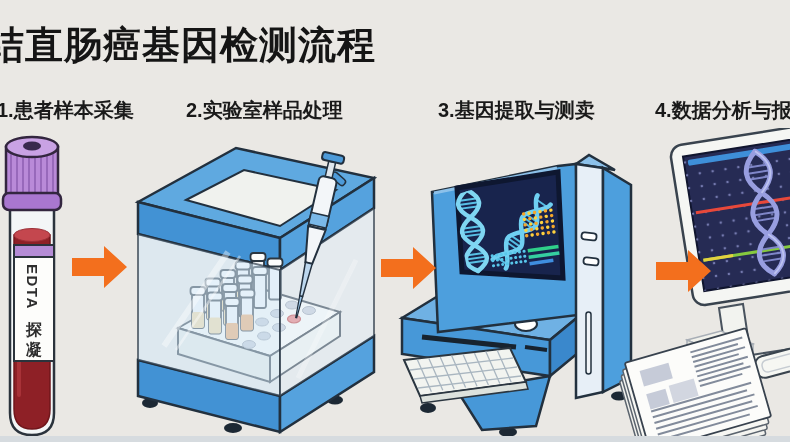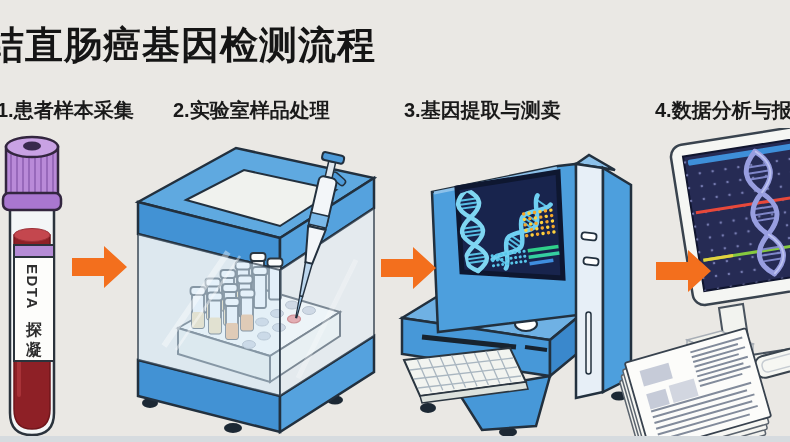--- a/index.html
+++ b/index.html
@@ -9,21 +9,21 @@
     font-family:"Liberation Sans","DejaVu Sans",sans-serif;
   }
   .abs{position:absolute}
   #title{
     left:-14px;top:20px;font-size:38px;font-weight:bold;color:#151515;
     white-space:nowrap;letter-spacing:1px;
   }
   .step-label{
     top:97px;font-size:20px;font-weight:bold;color:#1a1a1a;white-space:nowrap;
   }
-  #step1{left:-3px}#step2{left:173px}#step3{left:404px}#step4{left:655px}
+  #step1{left:-3px}#step2{left:186px}#step3{left:438px}#step4{left:655px}
   .arrow{z-index:5}
   #bottom-band{left:0;bottom:0;width:790px;height:6px;background:#d6dbdf}
   svg text{font-family:"Liberation Sans","DejaVu Sans",sans-serif}
 </style>
 </head>
 <body style="background: rgb(234, 232, 228);">
 
 <div id="title" class="abs">结直肠癌基因检测流程</div>
 
 <div id="step1" class="abs step-label">1.患者样本采集</div>

